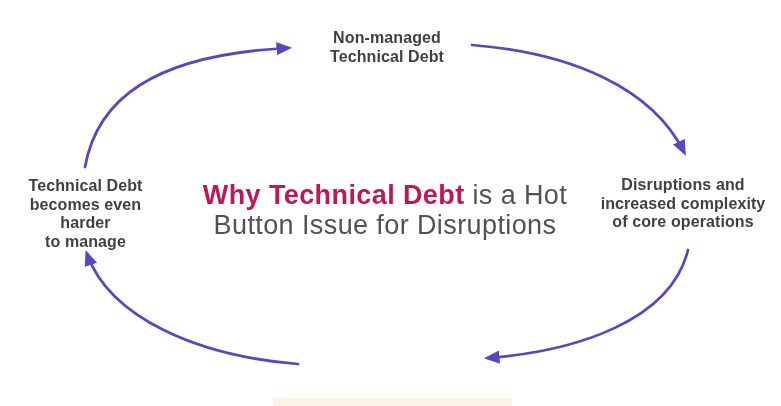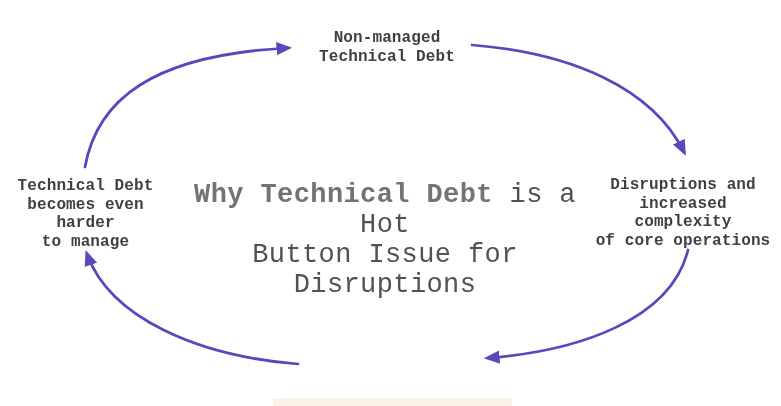--- a/index.html
+++ b/index.html
@@ -6,21 +6,21 @@
     margin: 0;
     padding: 0;
     background: #ffffff;
   }
   .stage {
     position: relative;
     width: 778px;
     height: 406px;
     background: #ffffff;
     overflow: hidden;
-    font-family: Liberation Mono, monospace;
+    font-family: Liberation Sans, sans-serif;
   }
   .arrows-svg {
     position: absolute;
     left: 0;
     top: 0;
     width: 781px;
     height: 406px;
   }
   .arrows-svg path.arc {
     fill: none;
@@ -48,21 +48,21 @@
     width: 400px;
     text-align: center;
     font-size: 27px;
     line-height: 30px;
     letter-spacing: 0.4px;
     color: #525156;
     font-weight: 400;
   }
   .diagram-title .bold {
     font-weight: 700;
-    color: #737373;
+    color: #be185d;
   }
   .accent-bar {
     position: absolute;
     left: 273px;
     top: 398px;
     width: 239px;
     height: 8px;
     background: #fbf3e6;
   }
 </style>

